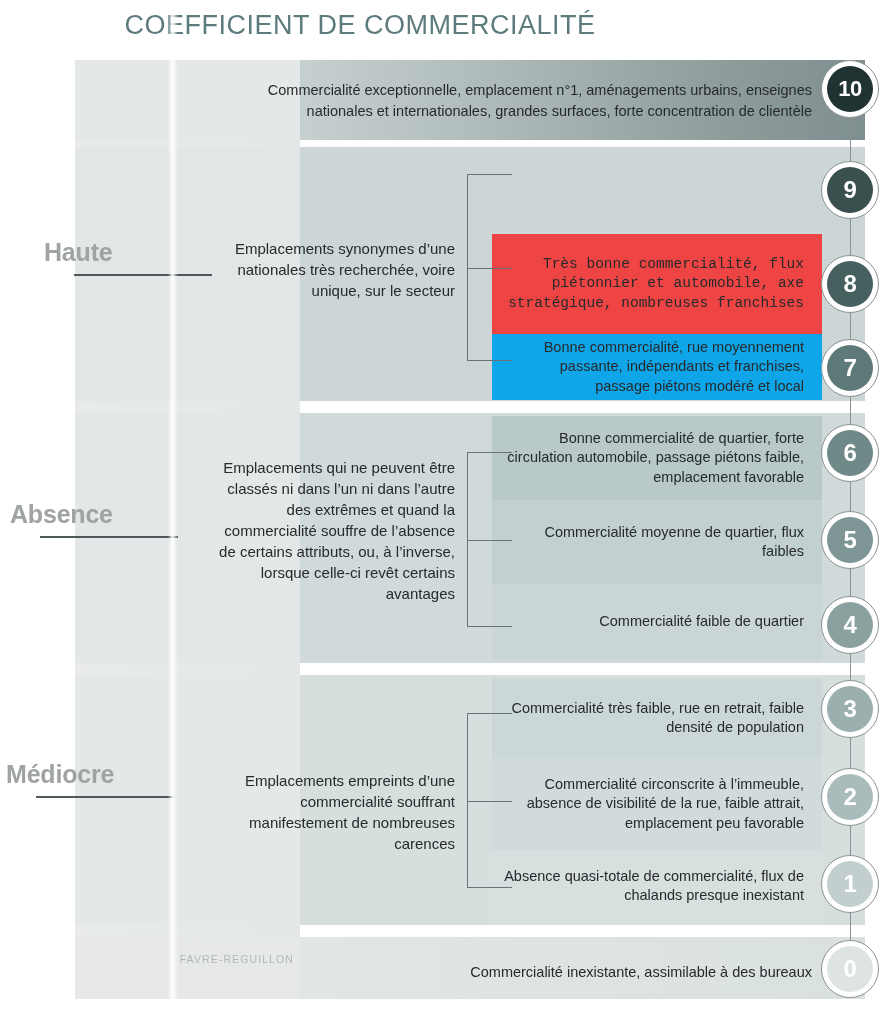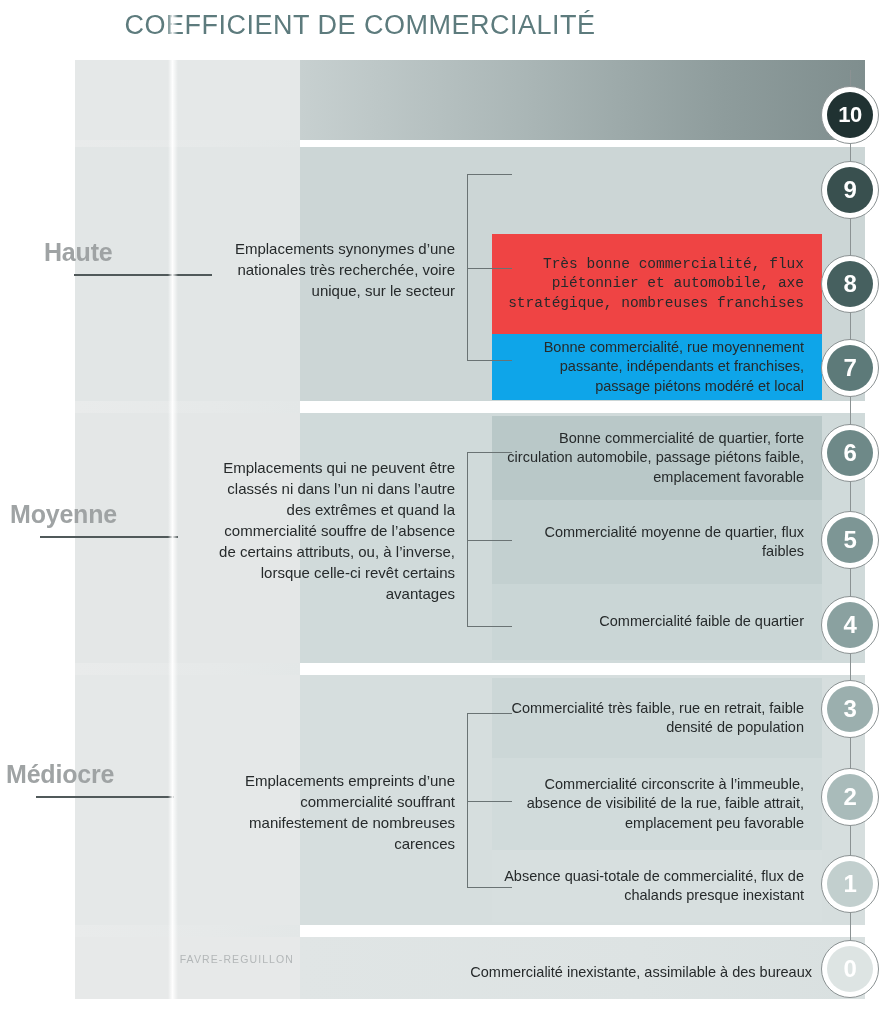--- a/index.html
+++ b/index.html
@@ -177,21 +177,21 @@
   .badge.b10 .inner { font-size:22px; }
   
   .badge::before {
     content:"";
     position:absolute; left:-7px; top:-7px;
     width:72px; height:72px; border-radius:50%;
     background:#ffffff;
     z-index:-1;
   }
 
-  #b10 { left:821px; top:86px; }
+  #b10 { left:821px; top:60px; }
   #b9  { left:821px; top:161px; }
   #b8  { left:821px; top:255px; }
   #b7  { left:821px; top:339px; }
   #b6  { left:821px; top:424px; }
   #b5  { left:821px; top:511px; }
   #b4  { left:821px; top:596px; }
   #b3  { left:821px; top:680px; }
   #b2  { left:821px; top:768px; }
   #b1  { left:821px; top:855px; }
   #b0  { left:821px; top:940px; }
@@ -260,20 +260,21 @@
   <div class="subrow" id="sr3">
     <span class="txt">Commercialité très faible, rue en retrait, faible densité de population</span>
   </div>
   <div class="subrow" id="sr2">
     <span class="txt">Commercialité circonscrite à l’immeuble, absence de visibilité de la rue, faible attrait, emplacement peu favorable</span>
   </div>
   <div class="subrow" id="sr1">
     <span class="txt">Absence quasi-totale de commercialité, flux de chalands presque inexistant</span>
   </div>
 
+  <div class="wide-text" id="t10">Commercialité exceptionnelle, emplacement n°1, aménagements urbains, enseignes nationales et internationales, grandes surfaces, forte concentration de clientèle</div>
   <div class="wide-text" id="t0">Commercialité inexistante, assimilable à des bureaux</div>
 
   <div class="middesc" id="md-haute">Emplacements synonymes d’une nationales très recherchée, voire unique, sur le secteur</div>
   <div class="middesc" id="md-moyenne">Emplacements qui ne peuvent être classés ni dans l’un ni dans l’autre des extrêmes et quand la commercialité souffre de l’absence de certains attributs, ou, à l’inverse, lorsque celle-ci revêt certains avantages</div>
   <div class="middesc" id="md-mediocre">Emplacements empreints d’une commercialité souffrant manifestement de nombreuses carences</div>
 
   <div class="bracket" id="bk-haute">
     <div class="vbar"></div>
     <div class="tick" style="top:0;"></div>
     <div class="tick" style="top:50%;"></div>
@@ -290,21 +291,21 @@
     <div class="tick" style="top:0;"></div>
     <div class="tick" style="top:50%;"></div>
     <div class="tick" style="bottom:0;"></div>
   </div>
 
   <div class="cat" id="cat-haute">
     <div class="lbl">Haute</div>
     <div class="rule"></div>
   </div>
   <div class="cat" id="cat-moyenne">
-    <div class="lbl">Moyenne</div>
+    <div class="lbl">Absence</div>
     <div class="rule"></div>
   </div>
   <div class="cat" id="cat-mediocre">
     <div class="lbl">Médiocre</div>
     <div class="rule"></div>
   </div>
 
   <div class="seam"></div>
 
   <div class="rail"></div>

